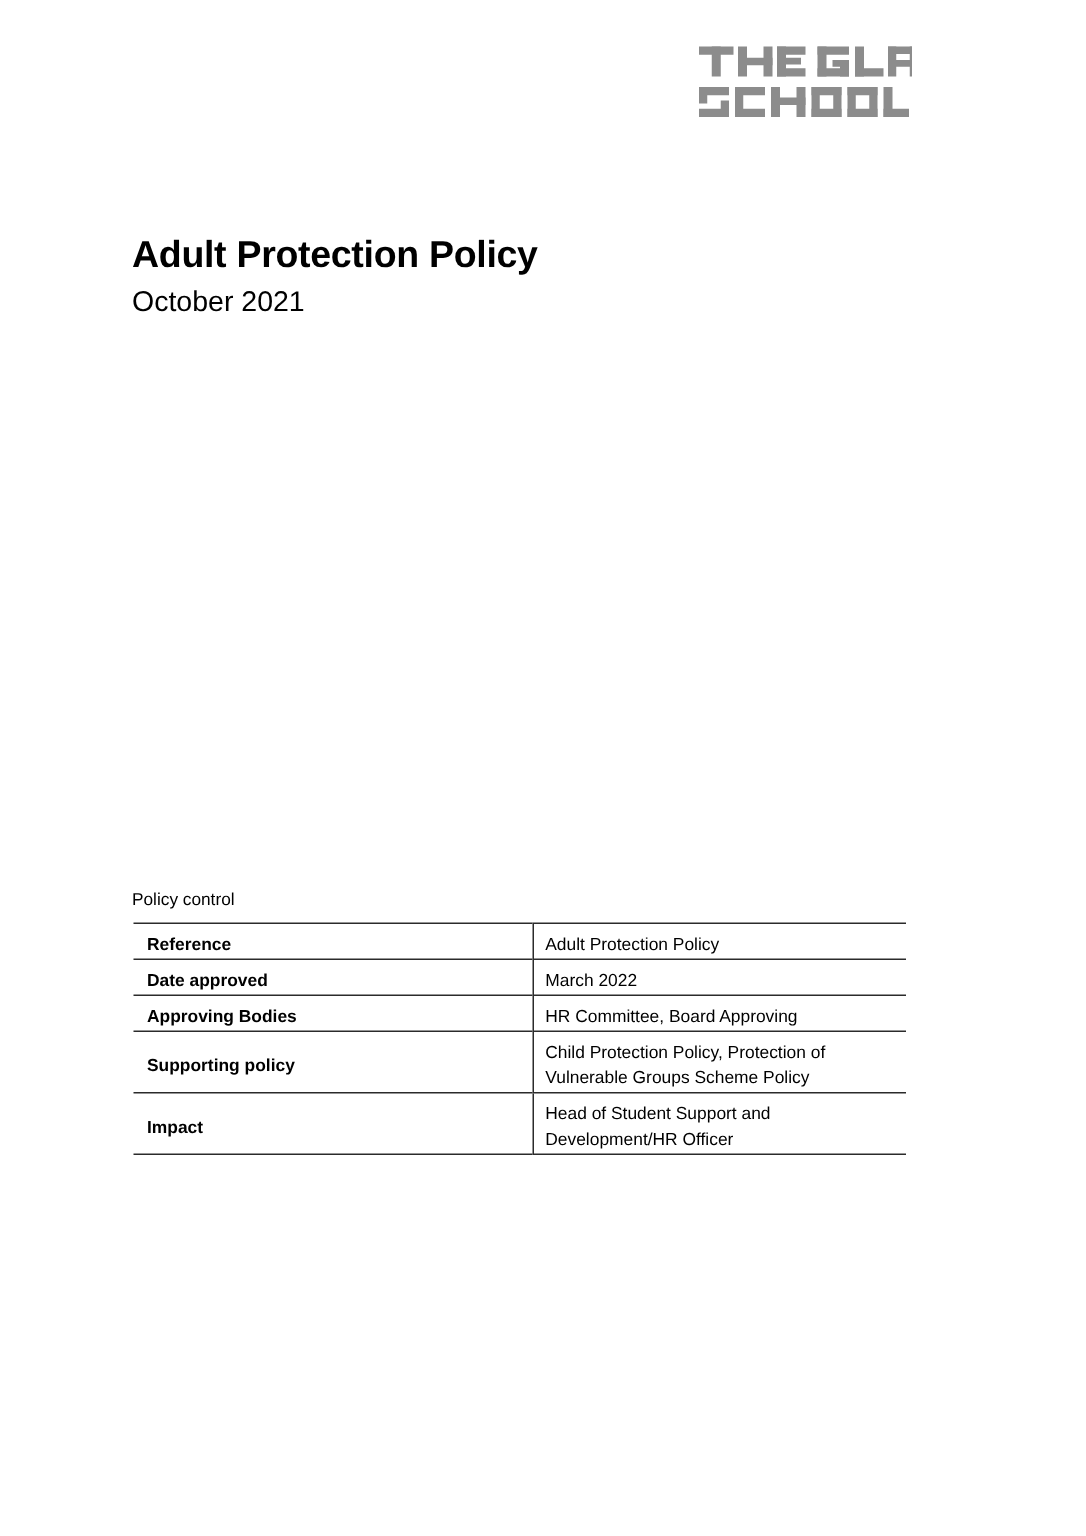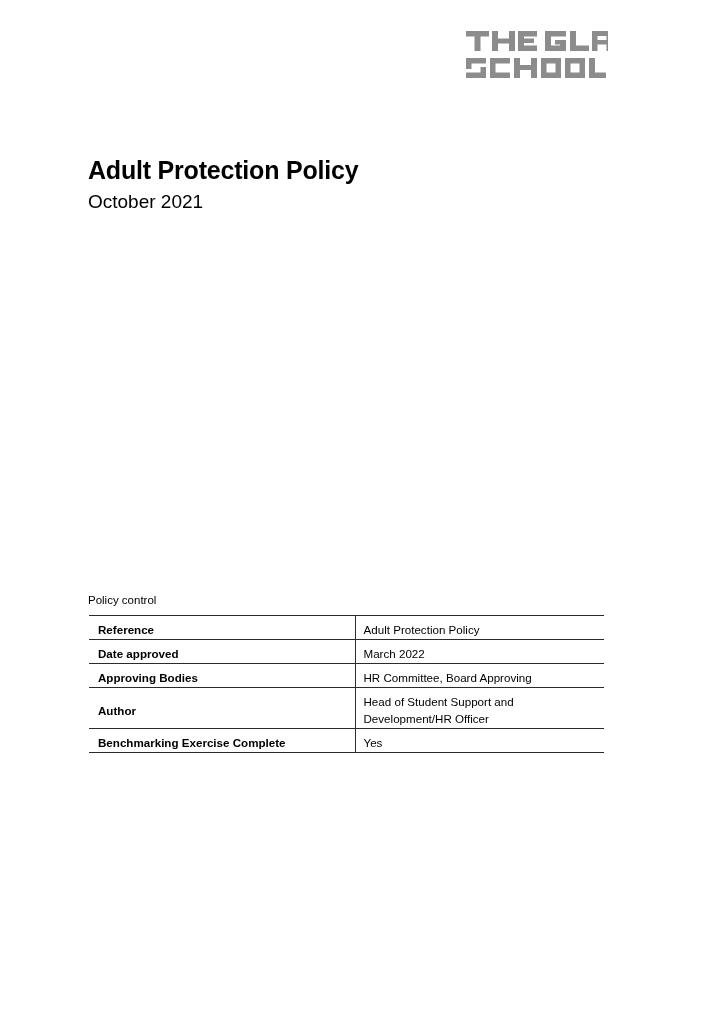--- a/index.html
+++ b/index.html
@@ -218,28 +218,29 @@
           <span class="line">March 2022</span>
         </td>
       </tr>
       <tr>
         <td class="label">Approving Bodies</td>
         <td class="value">
           <span class="line">HR Committee, Board Approving</span>
         </td>
       </tr>
       <tr>
-        <td class="label">Author</td>
+        <td class="label">Supporting policy</td>
+        <td class="value">
+          <span class="line">Child Protection Policy, Protection of</span>
+          <span class="line">Vulnerable Groups Scheme Policy</span>
+        </td>
+      </tr>
+      <tr>
+        <td class="label">Impact</td>
         <td class="value">
           <span class="line">Head of Student Support and</span>
           <span class="line">Development/HR Officer</span>
         </td>
       </tr>
-      <tr>
-        <td class="label">Benchmarking Exercise Complete</td>
-        <td class="value">
-          <span class="line">Yes</span>
-        </td>
-      </tr>
     </tbody>
   </table>
 
 </div>
 
 </body></html>

